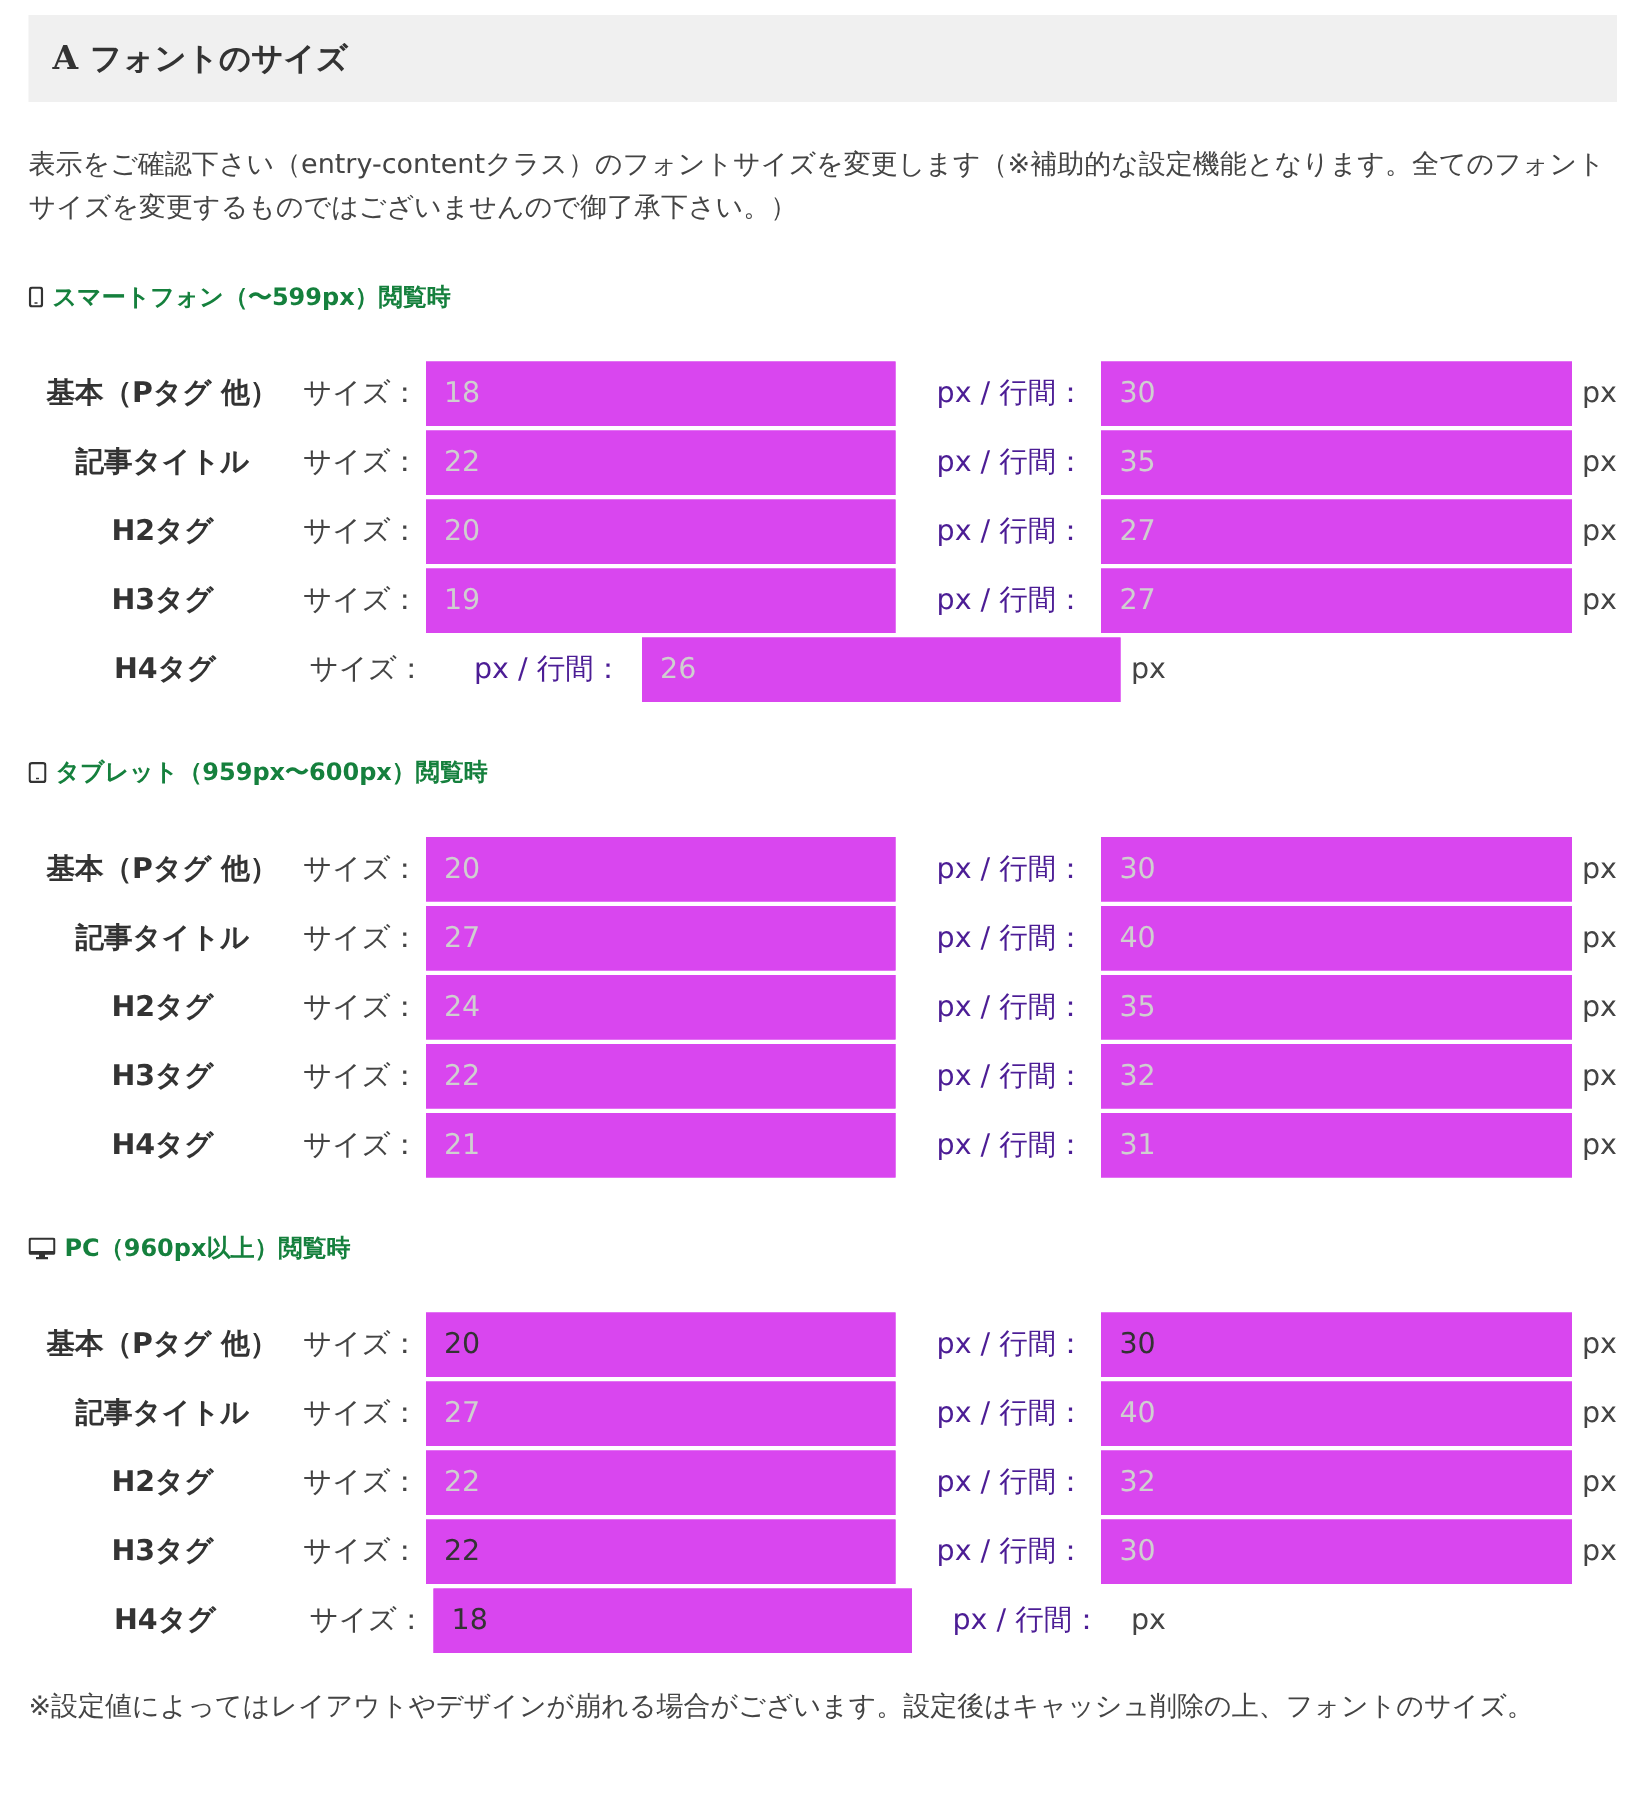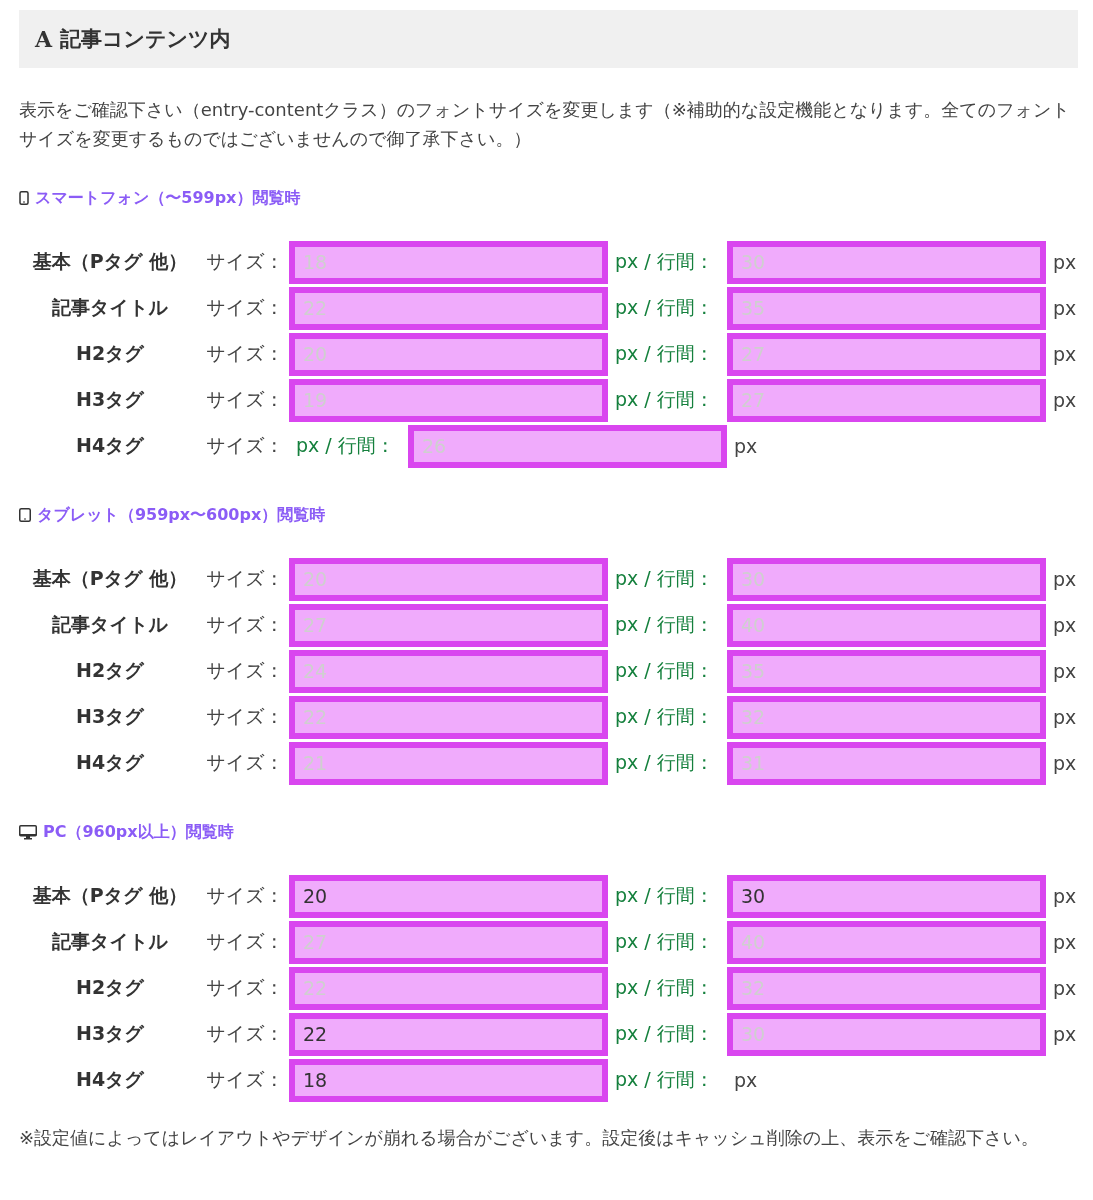--- a/index.html
+++ b/index.html
@@ -32,21 +32,21 @@
   .desc {
     margin-top: 27px;
     font-size: 18px;
     line-height: 29px;
     color: #444;
     width: 1060px;
   }
   .section-head {
     font-size: 16px;
     font-weight: bold;
-    color: #8b5cf6;
+    color: #15803d;
     display: flex;
     align-items: center;
     height: 24px;
   }
   .section-head .dev-icon { margin-right: 6px; display: inline-flex; align-items: center; }
   .rows { margin-top: 29px; }
   .row {
     display: flex;
     align-items: center;
     height: 46px;
@@ -61,34 +61,35 @@
   }
   .row .lbl {
     width: 88px;
     color: #444;
     white-space: nowrap;
     text-align: center;
   }
   .row input {
     width: 319px;
     height: 43px;
-    border: 6px solid #d946ef;
+    border: 4px solid #d946ef;
     font-family: "DejaVu Sans", "Liberation Sans", sans-serif;
     font-size: 19px;
     padding: 0 8px;
     color: #333;
-    background: #f0abfc;
+    background: #d946ef;
     outline: none;
   }
   .row input::placeholder { color: #cfcfcf; }
   .row .mid {
     width: 119px;
     padding-left: 7px;
-    color: #15803d;
+    color: #4c1d95;
     white-space: nowrap;
+    margin-left: 20px;
   }
   .row .unit {
     padding-left: 7px;
     color: #444;
   }
   .sec-gap1 { margin-top: 36px; }
   .sec-gap2 { margin-top: 34px; }
   .note {
     margin-top: 20px;
     font-size: 18px;
@@ -97,21 +98,21 @@
     width: 1060px;
   }
 </style>
 </head>
 <body>
 
 <div class="wrap">
 
   <div class="title-bar">
     <span class="a-icon">A</span>
-    <span>記事コンテンツ内</span>
+    <span>フォントのサイズ</span>
   </div>
 
   <div class="desc">表示をご確認下さい（entry-contentクラス）のフォントサイズを変更します（※補助的な設定機能となります。全てのフォントサイズを変更するものではございませんので御了承下さい。）</div>
 
   <div class="sec-gap1" style="margin-top:33px">
     <div class="section-head">
       <span class="dev-icon">
         <svg width="10" height="14" viewBox="0 0 10 14">
             <rect x="1" y="0.75" width="8" height="12.5" rx="1.5" fill="none" stroke="#333" stroke-width="1.5"></rect>
             <line x1="4" y1="11" x2="6" y2="11" stroke="#333" stroke-width="1"></line>
@@ -264,14 +265,14 @@
       <div class="row">
         <span class="name">H4タグ</span>
         <span class="lbl">サイズ：</span>
         <input type="text" value="18" style="">
         <span class="mid">px / 行間：</span>
         <span class="unit">px</span>
       </div>
     </div>
   </div>
 
-  <div class="note">※設定値によってはレイアウトやデザインが崩れる場合がございます。設定後はキャッシュ削除の上、表示をご確認下さい。</div>
+  <div class="note">※設定値によってはレイアウトやデザインが崩れる場合がございます。設定後はキャッシュ削除の上、フォントのサイズ。</div>
 </div>
 
 </body></html>

